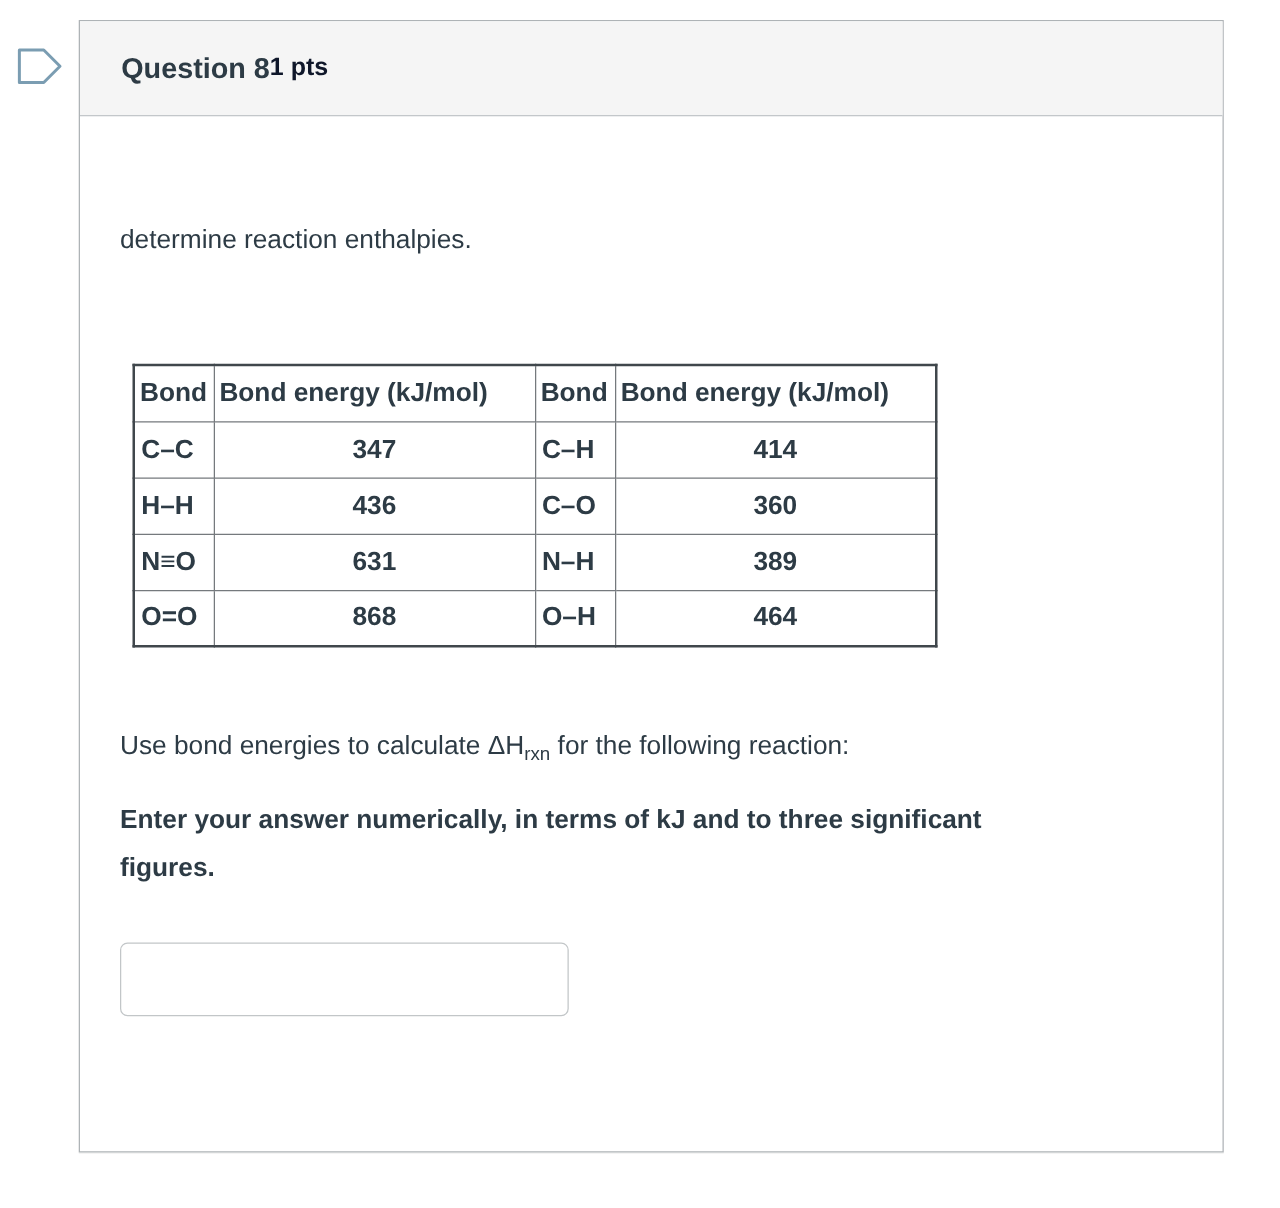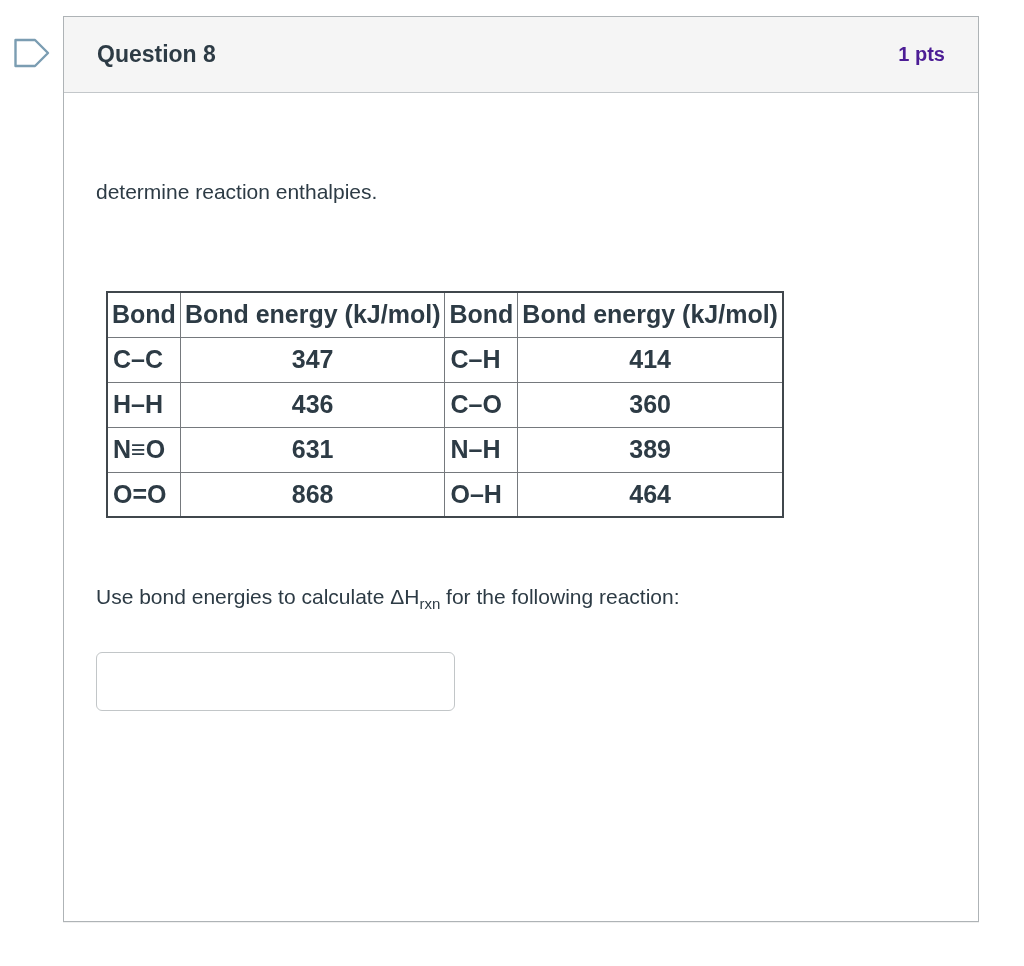--- a/index.html
+++ b/index.html
@@ -32,47 +32,46 @@
     border: 1px solid #aeb3b6;
     box-shadow: 0 1px 0 rgba(0,0,0,0.06);
   }
 
   .card-header {
     height: 76px;
     background: #f5f5f5;
     border-bottom: 1px solid #c3c7ca;
     display: flex;
     align-items: center;
-    justify-content: space-between;
     padding: 0 33px;
   }
   .q-title {
     font-size: 23px;
     font-weight: bold;
     color: #2D3B45;
   }
   .q-points {
     font-size: 20px;
     font-weight: 600;
-    color: #4c1d95;
+    color: #0f172a;
   }
 
   .card-body { padding: 0 32px; }
 
   .intro {
     margin-top: 40px;
     font-size: 21px;
     line-height: 39px;
   }
 
   table.bond-table {
     margin: 80px 0 0 10px;
     border-collapse: collapse;
     border: 2px solid #40474c;
-    font-size: 25px;
+    font-size: 21px;
     padding-left: 13px;
   }
   .bond-table th, .bond-table td {
     border: 1px solid #75797d;
     height: 45px;
     vertical-align: middle;
     font-weight: bold;
   }
   .bond-table th { font-weight: bold; text-align: left; padding: 2px 4px; white-space: nowrap; }
   .bond-table th.c-bond   { width: 64px; }
@@ -171,17 +170,18 @@
           <td class="energy-cell">868</td>
           <td class="bond-cell">O–H</td>
           <td class="energy-cell">464</td>
         </tr>
       </tbody>
     </table>
 
     <p class="prompt"><span>Use bond energies to calculate ΔH</span><sub class="chem-sub">rxn</sub><span> for the following reaction:</span></p>
 
 
+    <p class="instruction"><span>Enter your answer numerically, in terms of kJ and to three significant</span><br><span>figures.</span></p>
 
     <input type="text" class="answer-input" value="" style="">
 
   </div>
 </section>
 
 </body></html>

